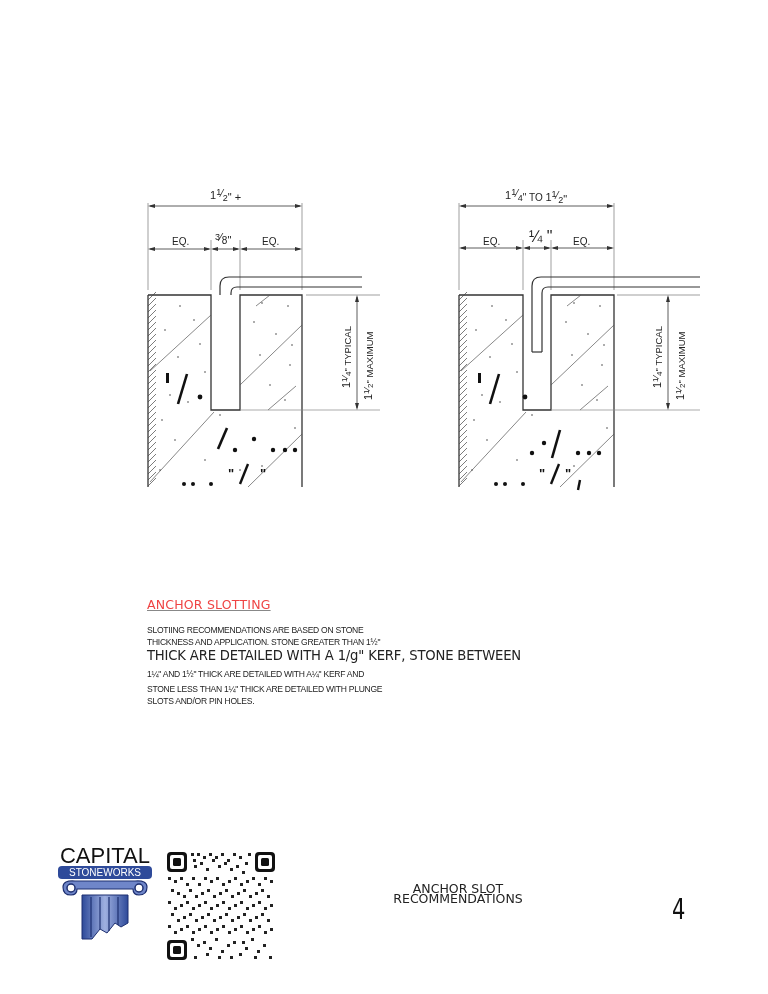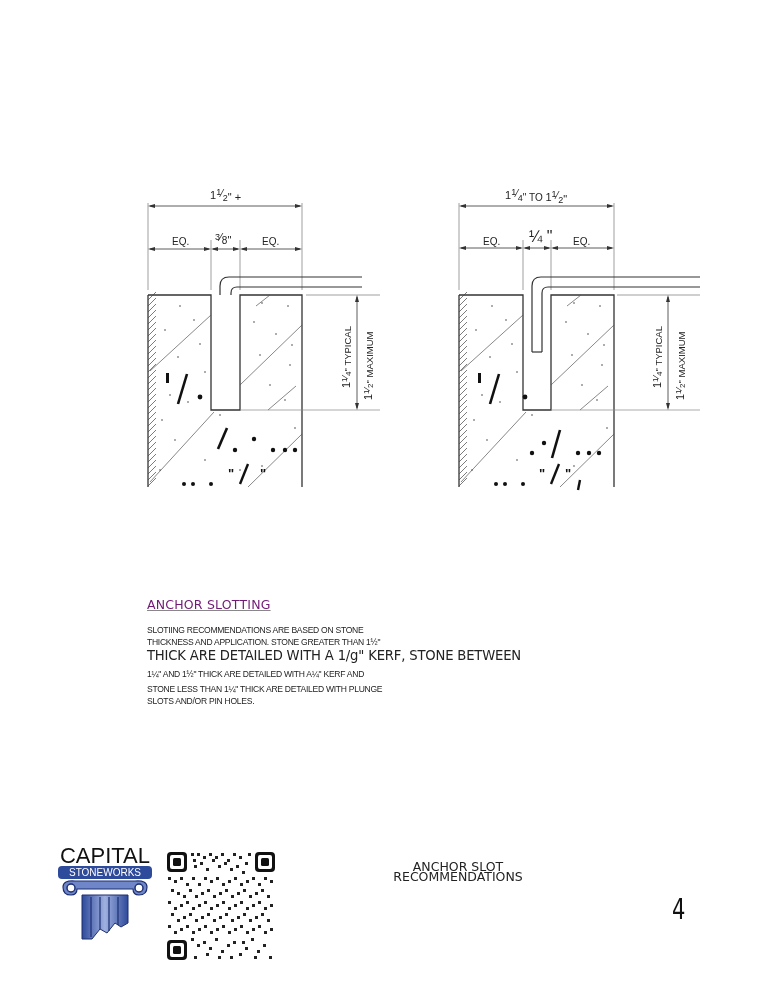--- a/index.html
+++ b/index.html
@@ -1,22 +1,22 @@
 <!DOCTYPE html>
 <html><head>
 <meta charset="utf-8">
 <style>
   html, body { margin:0; padding:0; background:#ffffff; }
   body { width:768px; height:994px; position:relative; overflow:hidden; font-family:"Liberation Sans", sans-serif; color:#222; }
   .abs { position:absolute; }
   svg text { font-family:"Liberation Sans", sans-serif; }
-  .heading { left:147px; top:597px; font-size:12.5px; color:#701a75; text-decoration:underline; text-decoration-color:#888; letter-spacing:0.2px; font-family:"DejaVu Sans", sans-serif; }
+  .heading { left:147px; top:597px; font-size:12.5px; color:#ef4444; text-decoration:underline; text-decoration-color:#888; letter-spacing:0.2px; font-family:"DejaVu Sans", sans-serif; }
   .body-small { font-family:"Liberation Sans", sans-serif; font-size:9.3px; color:#222; letter-spacing:-0.3px; transform:scaleX(0.92); transform-origin:left top; white-space:nowrap; }
   .body-large { font-family:"DejaVu Sans", sans-serif; font-size:14.2px; color:#222; white-space:nowrap; letter-spacing:-0.2px; transform:scaleX(0.93); transform-origin:left top; }
-  .footer-title { left:378px; top:862px; width:160px; text-align:center; font-family:"DejaVu Sans", sans-serif; font-size:12.5px; line-height:10px; color:#222; }
+  .footer-title { left:378px; top:884px; width:160px; text-align:center; font-family:"DejaVu Sans", sans-serif; font-size:12.5px; line-height:10px; color:#222; }
   .page-num { left:672px; top:893px; font-family:"DejaVu Sans", sans-serif; font-size:28px; color:#111; transform:scaleX(0.75); transform-origin:left top; }
 </style>
 </head>
 <body>
 
 <svg class="abs" style="left:140px;top:180px;" width="240" height="320" viewBox="140 180 240 320">
 
   <line x1="148" y1="203" x2="148" y2="290" stroke="#777" stroke-width="0.7"></line>
   <line x1="302" y1="203" x2="302" y2="290" stroke="#777" stroke-width="0.7"></line>
   <line x1="150" y1="206" x2="300" y2="206" stroke="#333" stroke-width="0.8"></line>

